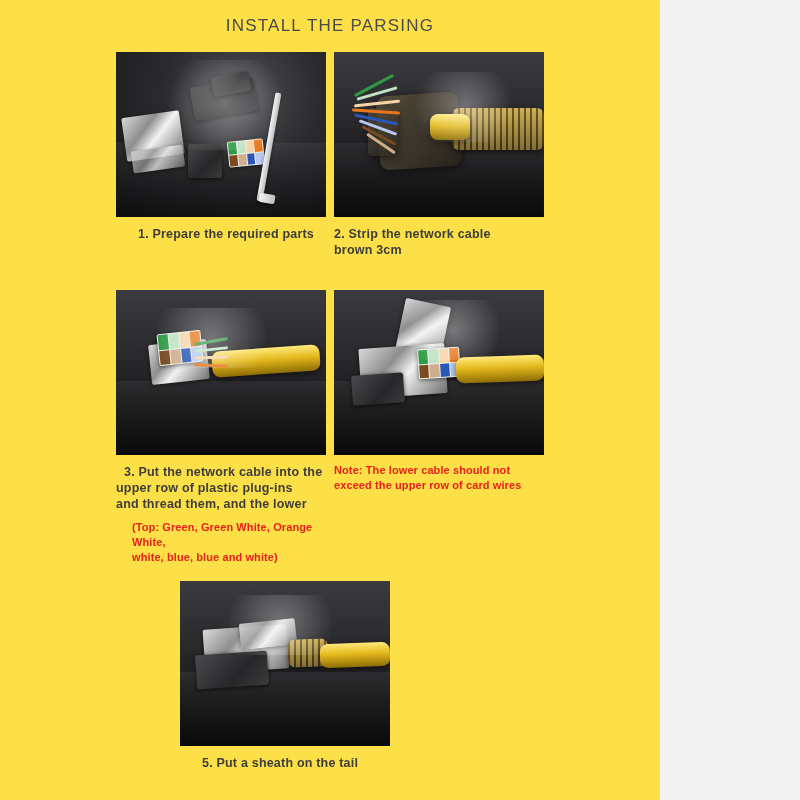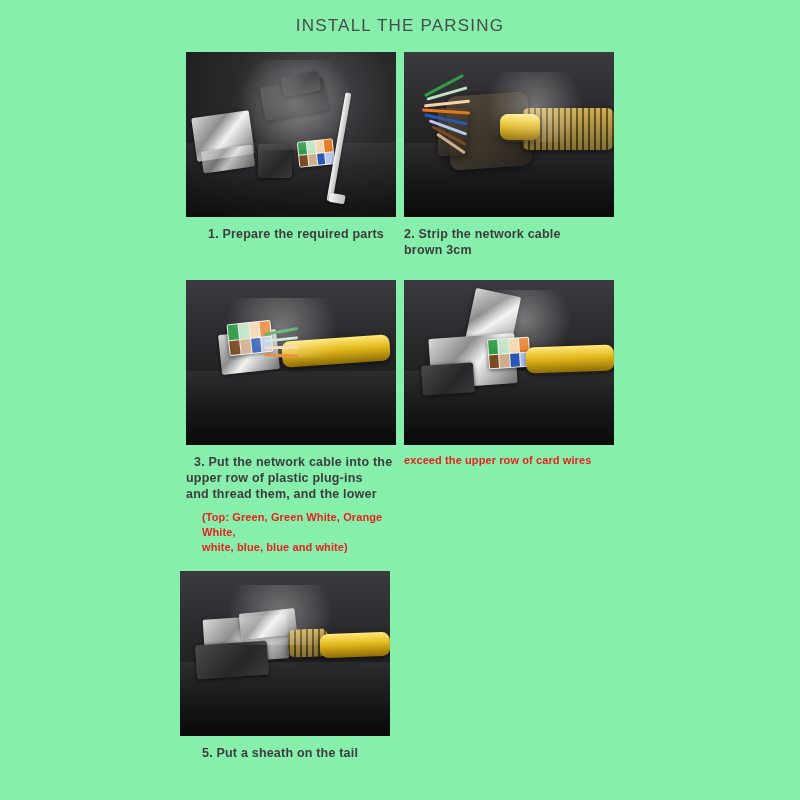--- a/index.html
+++ b/index.html
@@ -9,23 +9,23 @@
   }
   body {
     width: 800px;
     height: 800px;
     overflow: hidden;
     font-family: "Liberation Sans", sans-serif;
     color: #333333;
     position: relative;
   }
   .page {
-    width: 800px;
+    width: 660px;
     height: 800px;
-    background: #86efac;
+    background: #fde047;
     position: relative;
     box-sizing: border-box;
   }
   .title {
     text-align: center;
     font-size: 17px;
     letter-spacing: 1.2px;
     color: #4a4a4a;
     padding-top: 16px;
     font-weight: 400;
@@ -207,21 +207,21 @@
         <div class="wire" style="left:30px; top:90px; width:34px; background:#cfae8d; transform:rotate(34deg);"></div>
         <div class="glow" style="left:70px; top:20px; width:120px; height:70px;"></div>
       </div>
       <div>
         <div class="caption">2. Strip the network cable</div>
         <div class="caption" style="padding-top:0"> brown 3cm</div>
       </div>
     </div>
   </div>
 
-  <div class="row" style="margin-top:22px;">
+  <div class="row" style="margin-top:32px;">
 
     <div class="col">
       <div class="photo">
         <div class="bg-grad-2"></div>
         <div class="floor-reflect"></div>
 
         <div class="metal" style="left:34px; top:52px; width:58px; height:40px; transform:rotate(-6deg);"></div>
         <div class="jack-face" style="left:42px; top:42px; width:44px; height:32px; transform:rotate(-6deg);">
           <i style="background:#2f9b46"></i>
             <i style="background:#bfe3c4"></i>
@@ -270,20 +270,21 @@
           <i style="background:#7a4b21"></i>
             <i style="background:#cfae8d"></i>
             <i style="background:#2a56b5"></i>
             <i style="background:#b6c8ef"></i>
         </div>
 
         <div class="yellow-cable" style="left:122px; top:66px; width:88px; height:26px; transform:rotate(-2deg);"></div>
         <div class="glow" style="left:60px; top:10px; width:120px; height:60px;"></div>
       </div>
       <div class="note">
+        <div>Note: The lower cable should not</div>
         <div>exceed the upper row of card wires</div>
       </div>
     </div>
   </div>
 
   <div class="row" style="margin-top:16px; justify-content:flex-start; padding-left:176px;">
     <div class="col">
       <div class="photo">
         <div class="bg-grad-2"></div>
         <div class="floor-reflect"></div>

